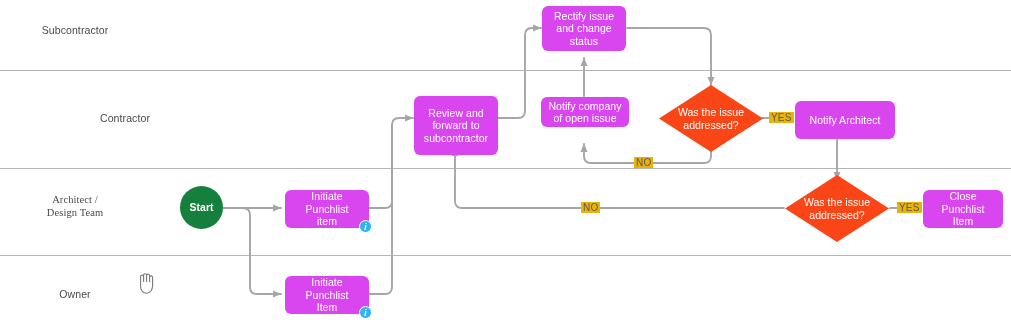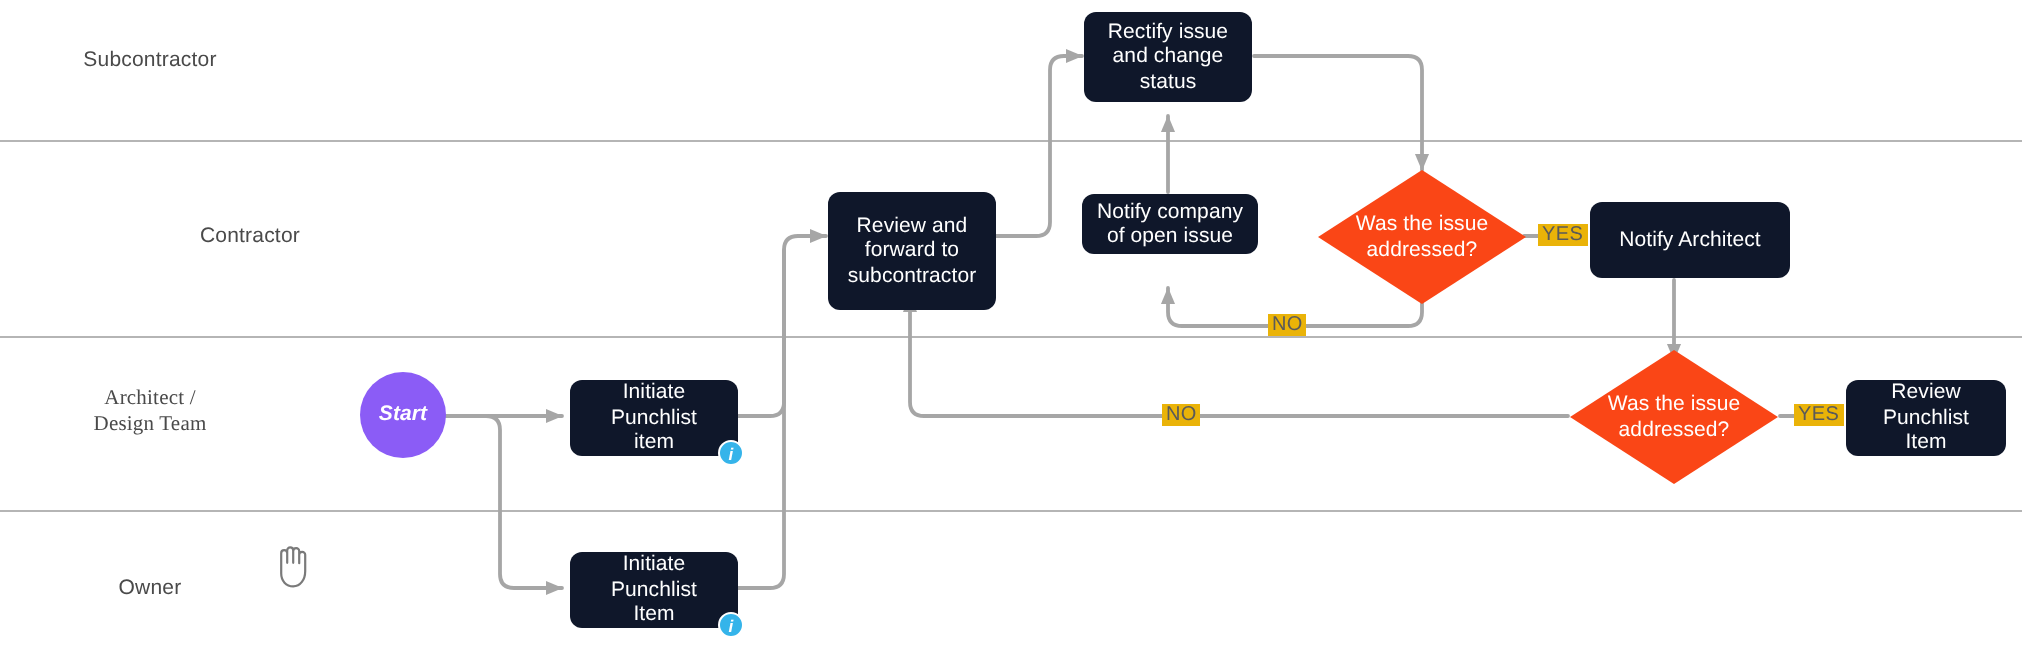--- a/index.html
+++ b/index.html
@@ -47,30 +47,29 @@
     align-items:center;
     justify-content:center;
     text-align:center;
     color:#ffffff;
     font-size:10.5px;
     line-height:12.5px;
     letter-spacing:.05px;
   }
   .node .lbl{display:block;padding:0 4px;}
   .process{
-    background:#0f172a;
+    background:#d946ef;
     border-radius:6px;
   }
   .terminator{
     border-radius:50%;
-    background:#8b5cf6;
+    background:#15803d;
     font-size:10.5px;
     font-weight:bold;
     color:#ffffff;
-    font-style:italic;
   }
   .decision{
     background:transparent;
   }
   .decision .dia{
     position:absolute;
     left:0; top:0;
     width:100%; height:100%;
   }
   .decision .lbl{
@@ -231,21 +230,21 @@
       <polygon points="52,0 104,33.5 52,67 0,33.5" fill="#fa4616"></polygon>
     </svg>
     <span class="lbl">
       <span>Was the issue</span><br>
       <span>addressed?</span>
     </span>
   </div>
 
   <div class="node process" style="left:923px;top:190px;width:80px;height:38px;">
     <span class="lbl">
-      <span>Review Punchlist</span><br>
+      <span>Close Punchlist</span><br>
       <span>Item</span>
     </span>
   </div>
 
   <svg id="cursor" style="left:136px;top:271px;" viewBox="0 0 22 24" xmlns="http://www.w3.org/2000/svg">
     <g fill="#ffffff" stroke="#7a7a7a" stroke-width="1.1" stroke-linejoin="round" stroke-linecap="round">
       <path d="M4.6,12.2 L4.6,5.6 a1.5,1.5 0 0 1 3,0 L7.6,10.4
                L7.6,4.2 a1.5,1.5 0 0 1 3,0 L10.6,10.4
                L10.6,4.6 a1.5,1.5 0 0 1 3,0 L13.6,10.6
                L13.6,6.4 a1.5,1.5 0 0 1 3,0 L16.6,14.6

